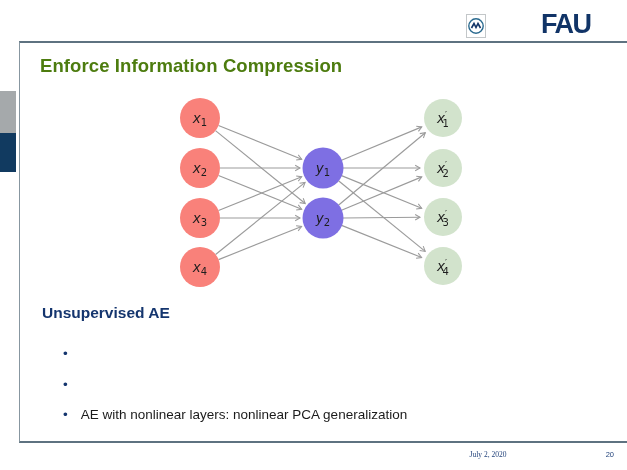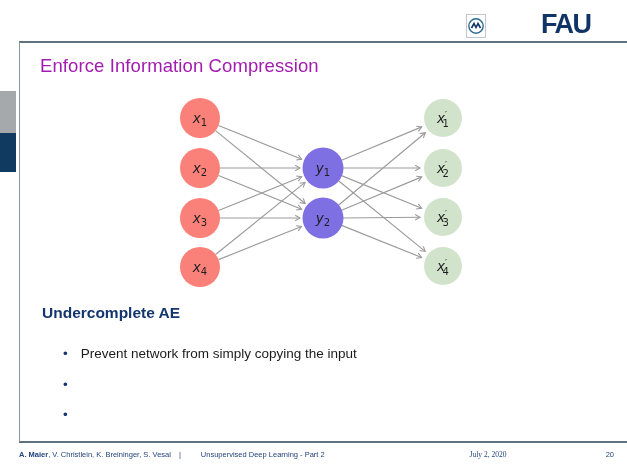--- a/index.html
+++ b/index.html
@@ -19,22 +19,22 @@
 
   
   .block-gray{position:absolute;left:0;top:91px;width:16px;height:42px;background:#a5a9ab;}
   .block-navy{position:absolute;left:0;top:133px;width:16px;height:39px;background:#113a60;}
 
   
   .slide-frame{position:absolute;left:19px;top:41px;width:608px;height:402px;box-sizing:border-box;
                border-top:2px solid #5e7280;border-left:1px solid #8796a0;
                border-bottom:2px solid #5e7280;background:#fff;}
 
-  .title{position:absolute;left:40px;top:55px;margin:0;font-size:18.5px;font-weight:normal;
-         color:#a21caf;letter-spacing:.1px;}
+  .title{position:absolute;left:40px;top:55px;margin:0;font-size:18.5px;font-weight:bold;
+         color:#4d7c0f;letter-spacing:.1px;}
 
   
   .diagram{position:absolute;left:0;top:0;pointer-events:none;}
   .nlabel{font-family:"DejaVu Sans",sans-serif;font-style:italic;font-size:13.5px;fill:#1e1e1e;}
   .nsub{font-size:10px;font-style:normal;}
   .nprime{font-size:9px;font-style:normal;}
 
   
   .section{position:absolute;left:42px;top:304px;margin:0;font-size:15.5px;font-weight:bold;
            color:#14356e;}
@@ -135,36 +135,33 @@
       <text class="nlabel" x="323" y="172.5" text-anchor="middle"><tspan>y</tspan><tspan class="nsub" dy="3.5">1</tspan></text>
       <text class="nlabel" x="323" y="222.5" text-anchor="middle"><tspan>y</tspan><tspan class="nsub" dy="3.5">2</tspan></text>
 
       <text class="nlabel" x="443" y="123" text-anchor="middle"><tspan>x</tspan><tspan class="nprime" dy="-5.5">′</tspan><tspan class="nsub" dx="-4.5" dy="9">1</tspan></text>
       <text class="nlabel" x="443" y="173" text-anchor="middle"><tspan>x</tspan><tspan class="nprime" dy="-5.5">′</tspan><tspan class="nsub" dx="-4.5" dy="9">2</tspan></text>
       <text class="nlabel" x="443" y="222" text-anchor="middle"><tspan>x</tspan><tspan class="nprime" dy="-5.5">′</tspan><tspan class="nsub" dx="-4.5" dy="9">3</tspan></text>
       <text class="nlabel" x="443" y="271" text-anchor="middle"><tspan>x</tspan><tspan class="nprime" dy="-5.5">′</tspan><tspan class="nsub" dx="-4.5" dy="9">4</tspan></text>
     </g>
   </svg>
 
-  <h2 class="section">Undercomplete AE</h2>
+  <h2 class="section">Unsupervised AE</h2>
 
   <ul class="bullets">
     <li>
       <span class="dot">•</span>
-      <span class="btext"><span>Prevent network from simply copying the input</span><sub></sub><span></span></span>
     </li>
     <li>
       <span class="dot">•</span>
     </li>
     <li>
       <span class="dot">•</span>
+      <span class="btext"><span>AE with nonlinear layers: nonlinear PCA generalization</span><sub></sub><span></span></span>
     </li>
   </ul>
 
   <div class="footer">
-    <div class="f-left">
-      <span class="bold">A. Maier</span><span>, V. Christlein, K. Breininger, S. Vesal</span><span class="fsep">|</span><span>Unsupervised Deep Learning - Part 2</span>
-    </div>
     <div class="f-date">July 2, 2020</div>
     <div class="f-page">20</div>
   </div>
 
 </div>
 
 </body></html>

